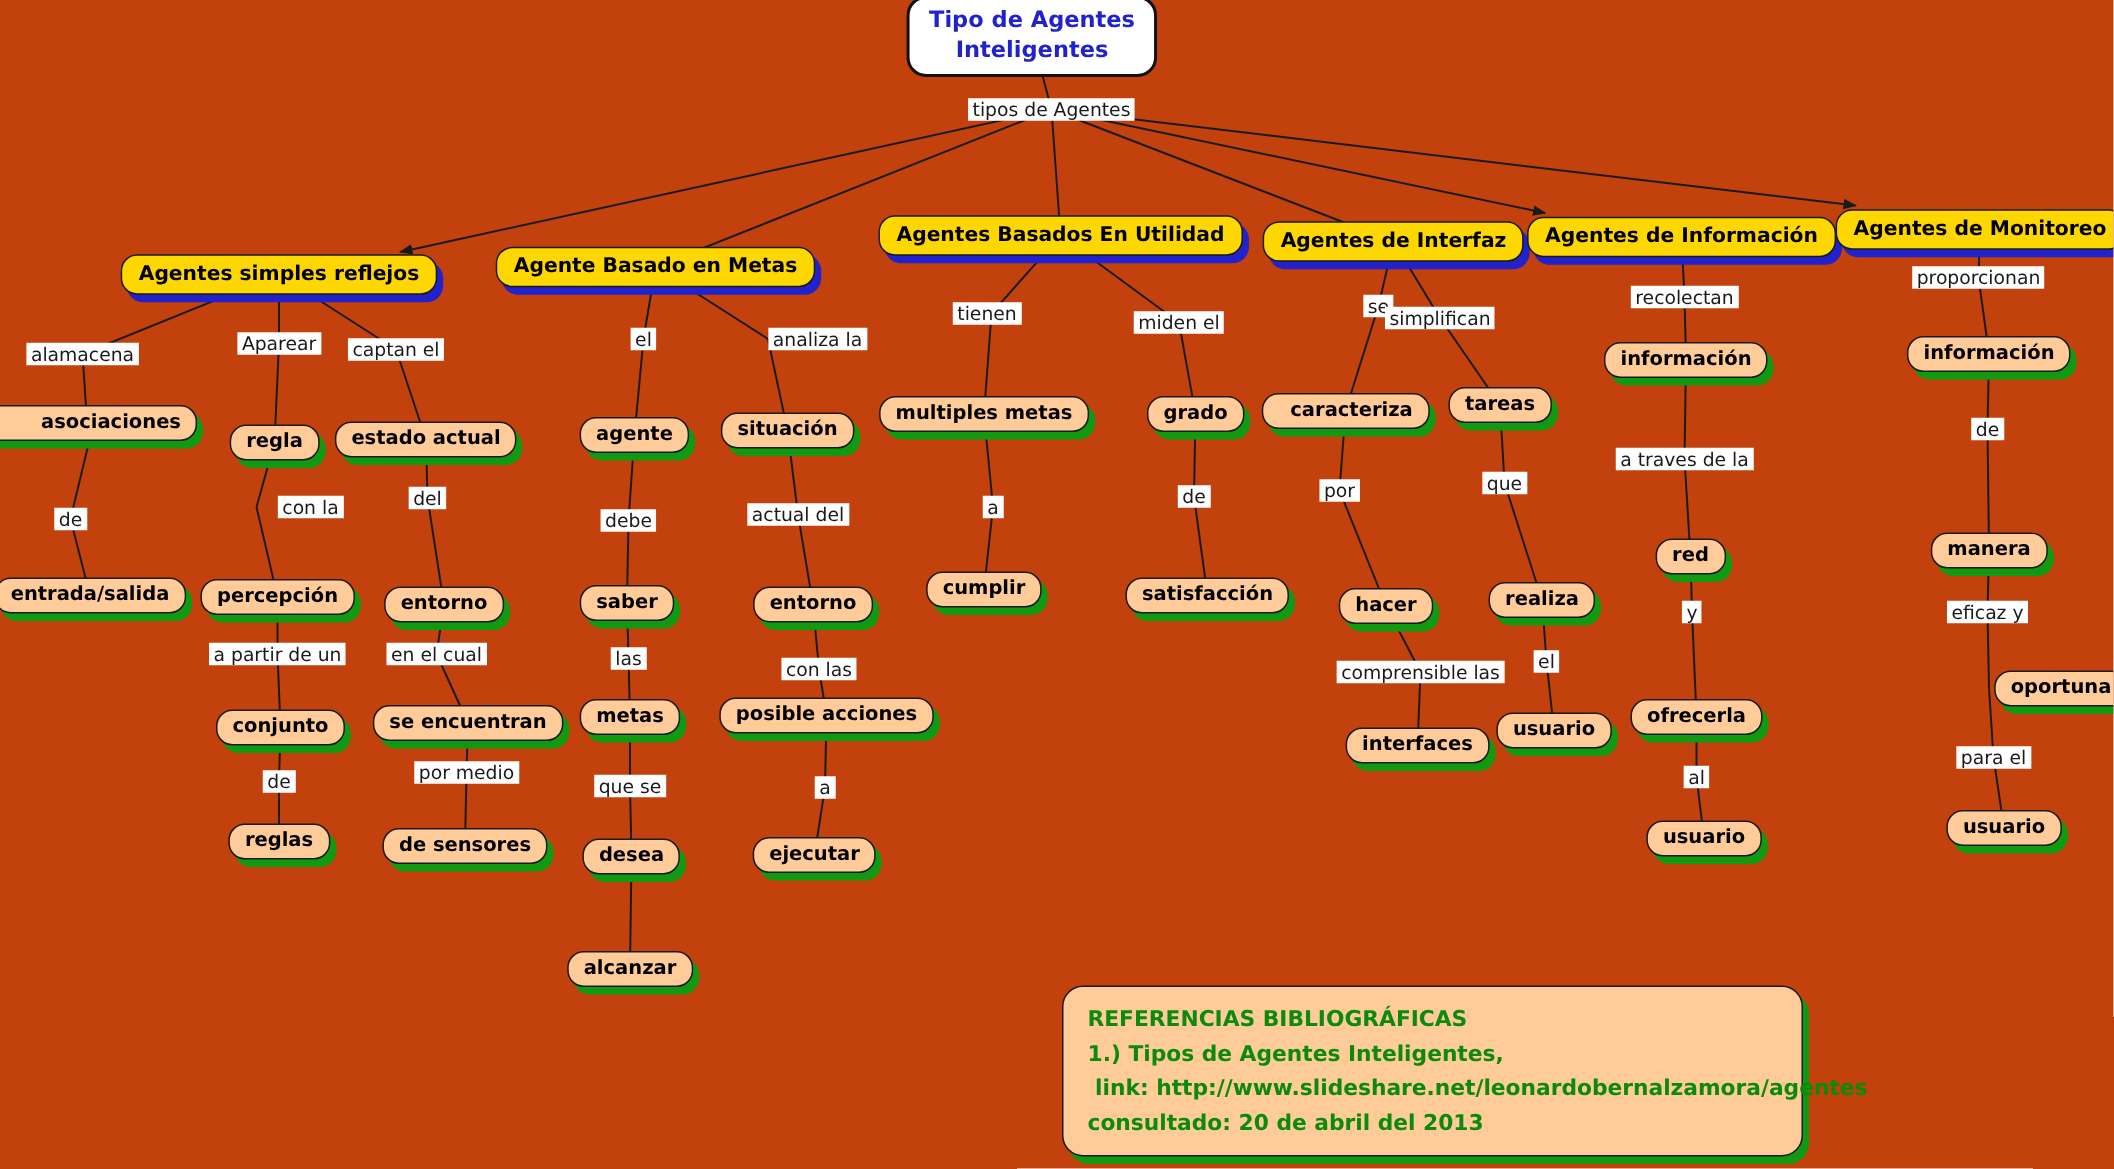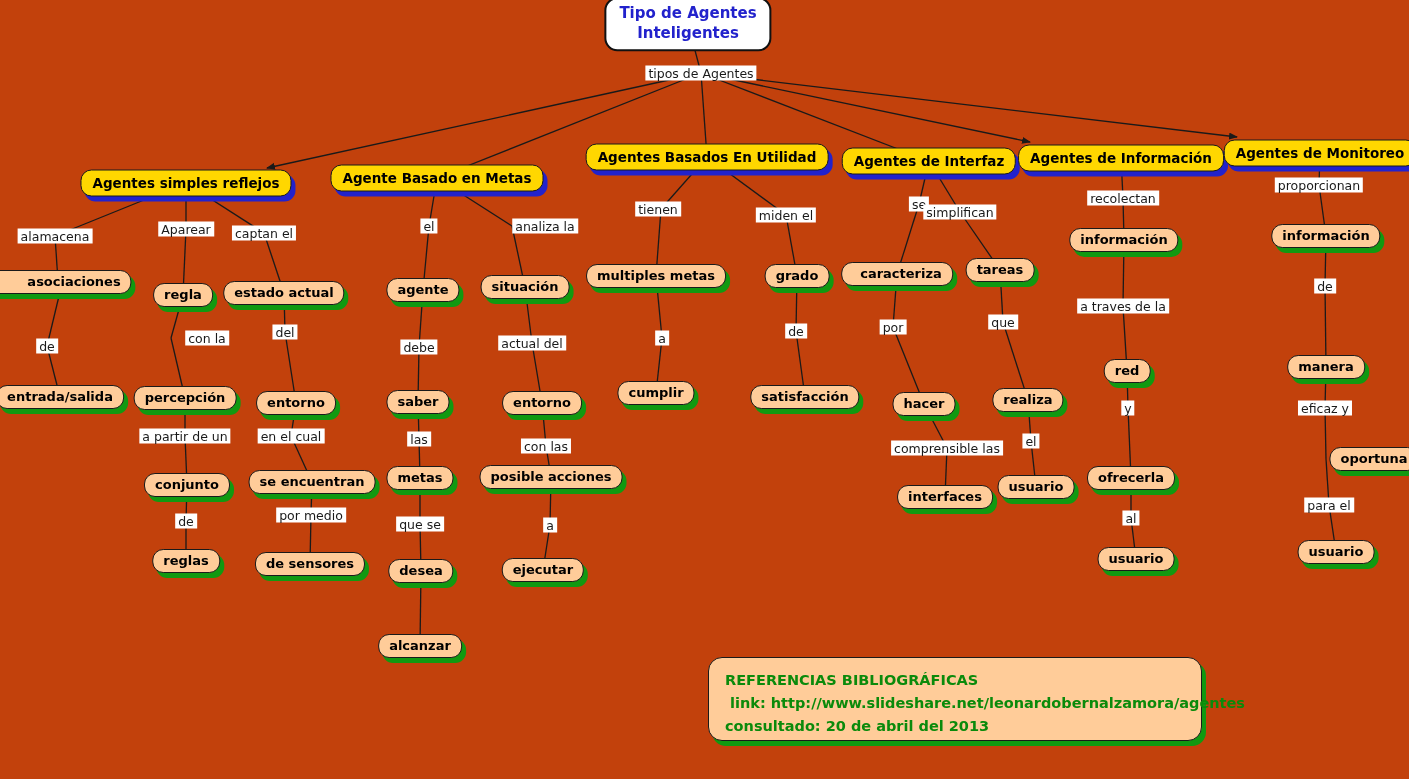--- a/index.html
+++ b/index.html
@@ -63,21 +63,21 @@
     line-height: 1.35;
     color: var(--root-text, #2222CC);
     text-align: center;
     white-space: pre-line;
   }
   .references {
     position: absolute;
     left: 708px;
     top: 657px;
     width: 494px;
-    height: 84px;
+    height: 114px;
     box-sizing: border-box;
     background: var(--concept-fill, #FFCC99);
     border: 1.5px solid var(--node-border, #1a1a1a);
     border-radius: 14px;
     box-shadow: 4px 5px 0 var(--concept-shadow, #119911);
     padding: 11px 16px;
     z-index: 2;
   }
   .references .ref-line {
     color: var(--references-text, #0b8a0b);
@@ -262,17 +262,18 @@
       <div class="node label" style="left: 1325px; top: 286px;">de</div>
       <div class="node concept" style="left: 1326px; top: 367px;">manera</div>
       <div class="node label" style="left: 1325px; top: 408px;">eficaz y</div>
       <div class="node concept" style="left: 1326px; top: 459px; margin-left: 48px;">oportuna</div>
       <div class="node label" style="left: 1329px; top: 505px;">para el</div>
       <div class="node concept" style="left: 1336px; top: 552px;">usuario</div>
     </div>
 
   <div class="references">
     <div class="ref-line">REFERENCIAS BIBLIOGRÁFICAS</div>
+    <div class="ref-line">1.) Tipos de Agentes Inteligentes,</div>
     <div class="ref-line"> link: http://www.slideshare.net/leonardobernalzamora/agentes</div>
     <div class="ref-line">consultado: 20 de abril del 2013</div>
   </div>
 
 </div>
 
 </body></html>

